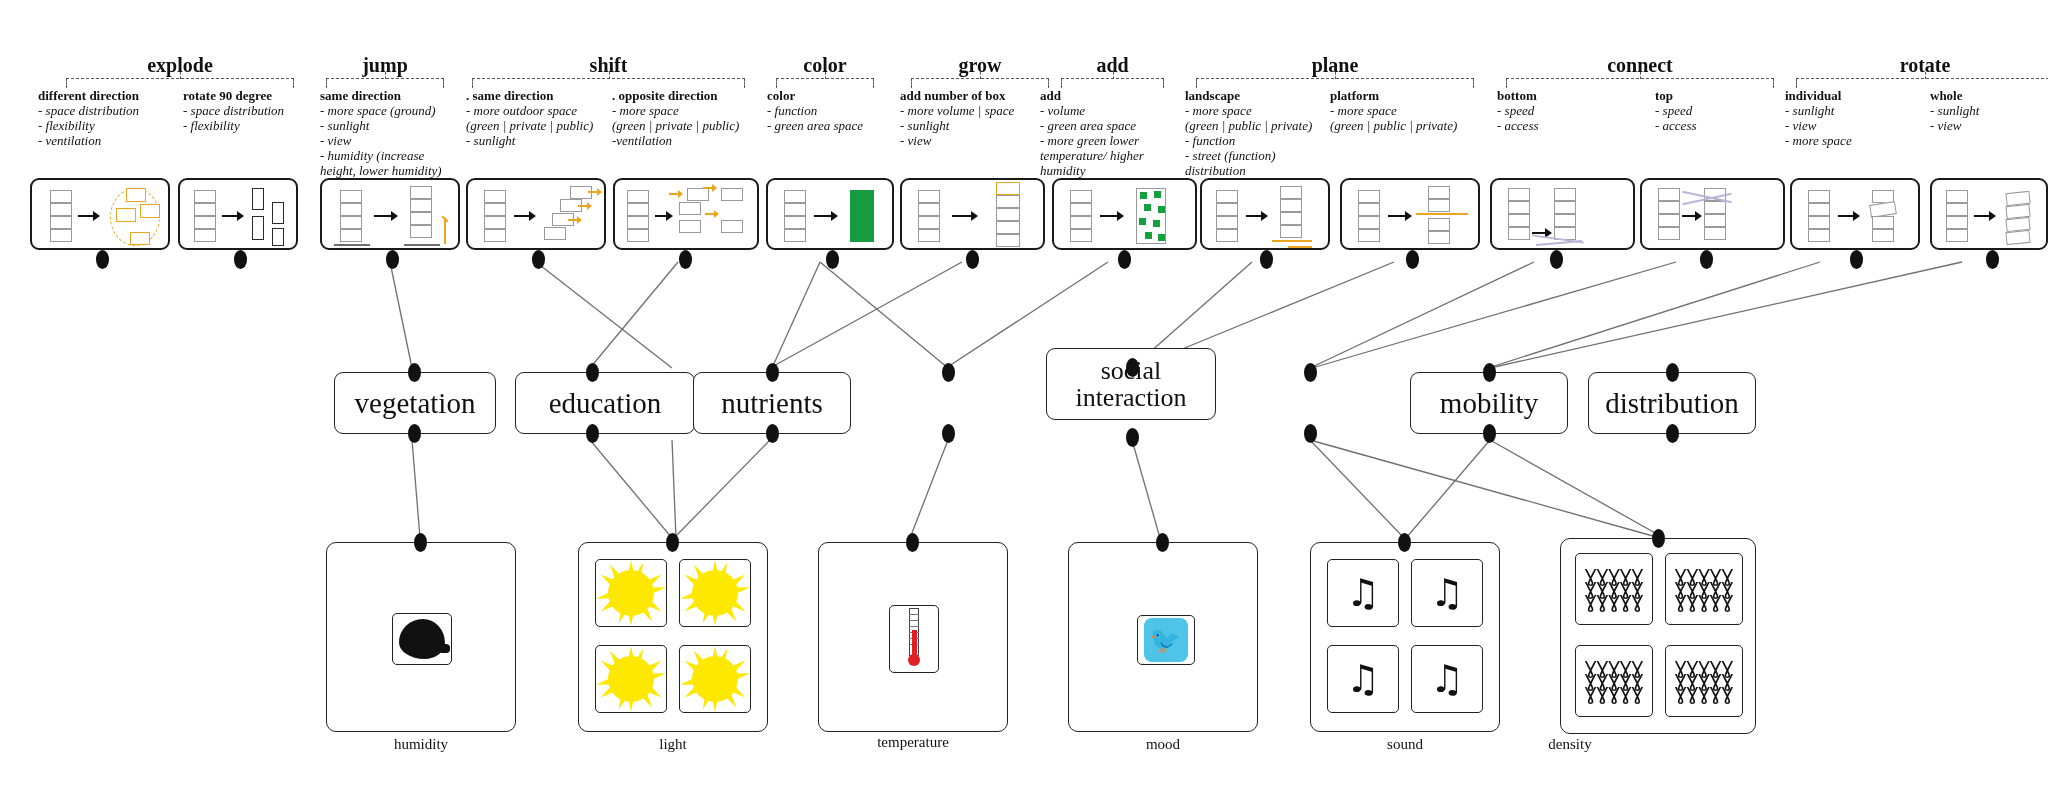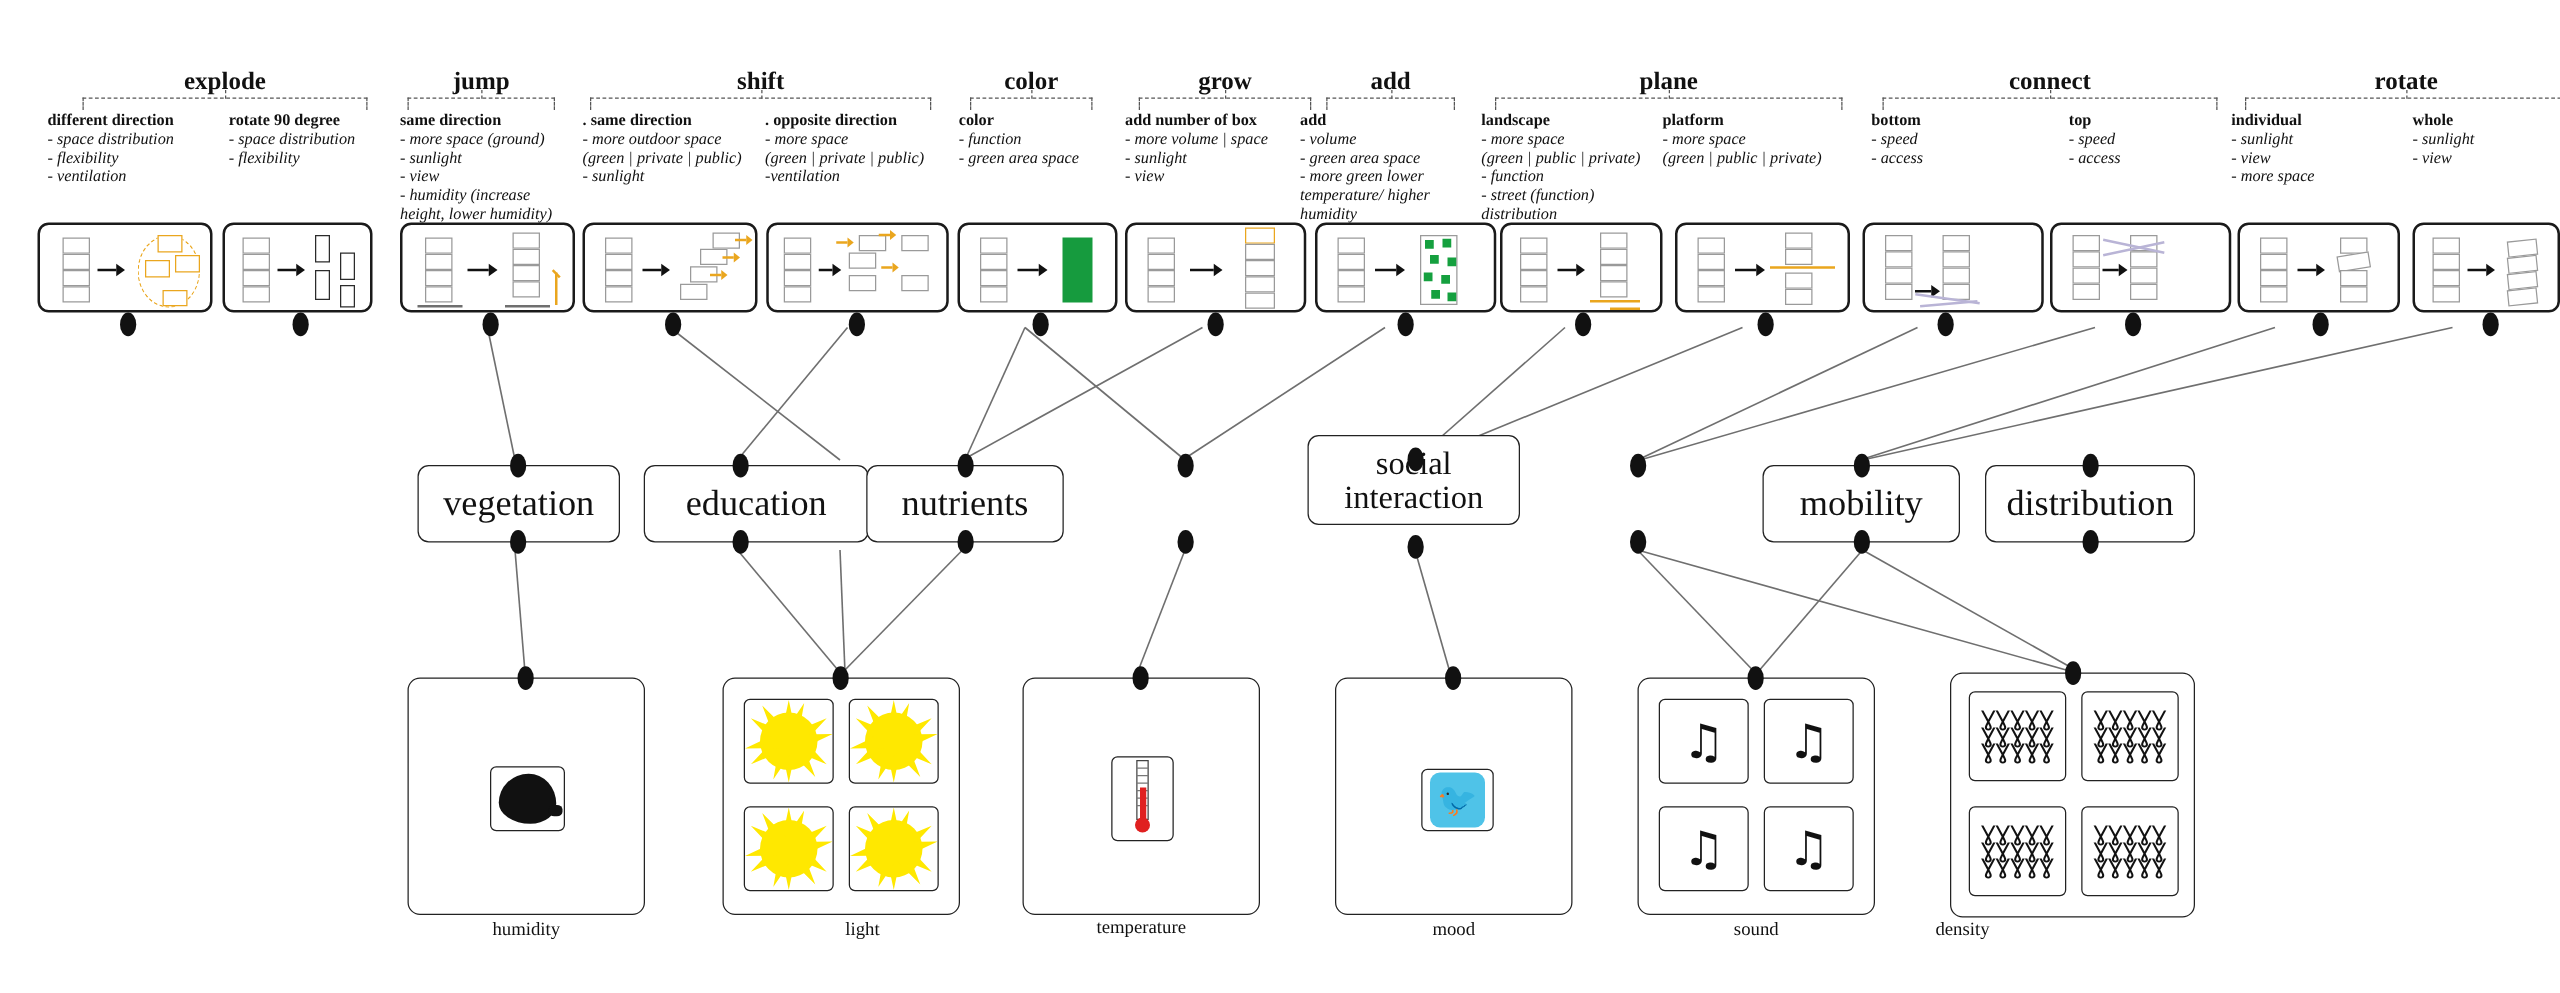--- a/index.html
+++ b/index.html
@@ -573,21 +573,21 @@
         <div class="sun"></div>
       </div>
     <div class="inner" style="left:16px;top:102px;width:72px;height:68px;">
         <div class="sun"></div>
       </div>
     <div class="inner" style="left:100px;top:102px;width:72px;height:68px;">
         <div class="sun"></div>
       </div>
   </div>
   <div class="knob top" style="left:666px;top:533px;"></div>
-  <div class="slabel" style="left:595px;top:736px;width:190px;">light</div>
+  <div class="slabel" style="left:578px;top:736px;width:190px;">light</div>
 
   <div class="sensor" style="left:818px;top:542px;width:190px;height:190px;">
     <div class="inner" style="left:70px;top:62px;width:50px;height:68px;">
       <div class="thermo">
         <div class="tube"></div>
         <div class="tick" style="top:6px;"></div>
           <div class="tick" style="top:12px;"></div>
         <div class="tick" style="top:18px;"></div>
           <div class="tick" style="top:24px;"></div>
         <div class="tick" style="top:30px;"></div>

